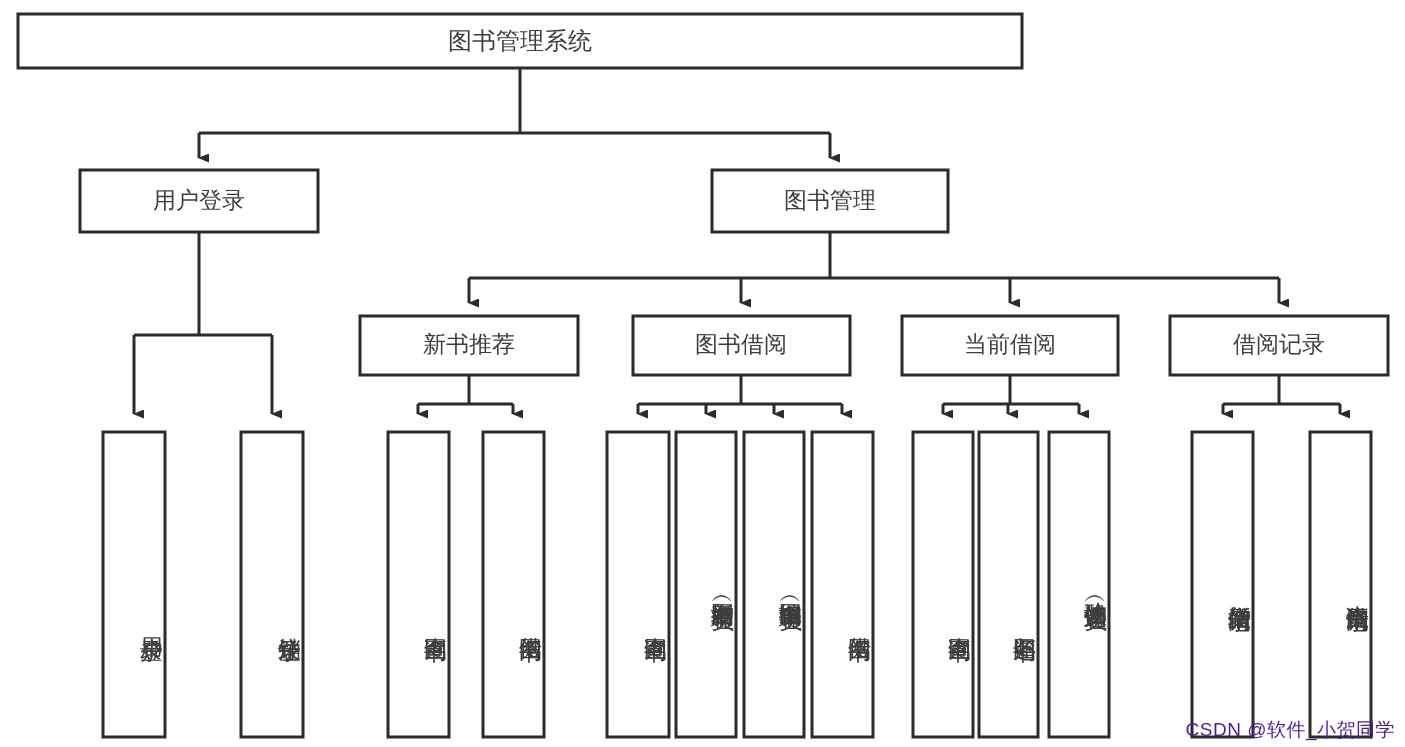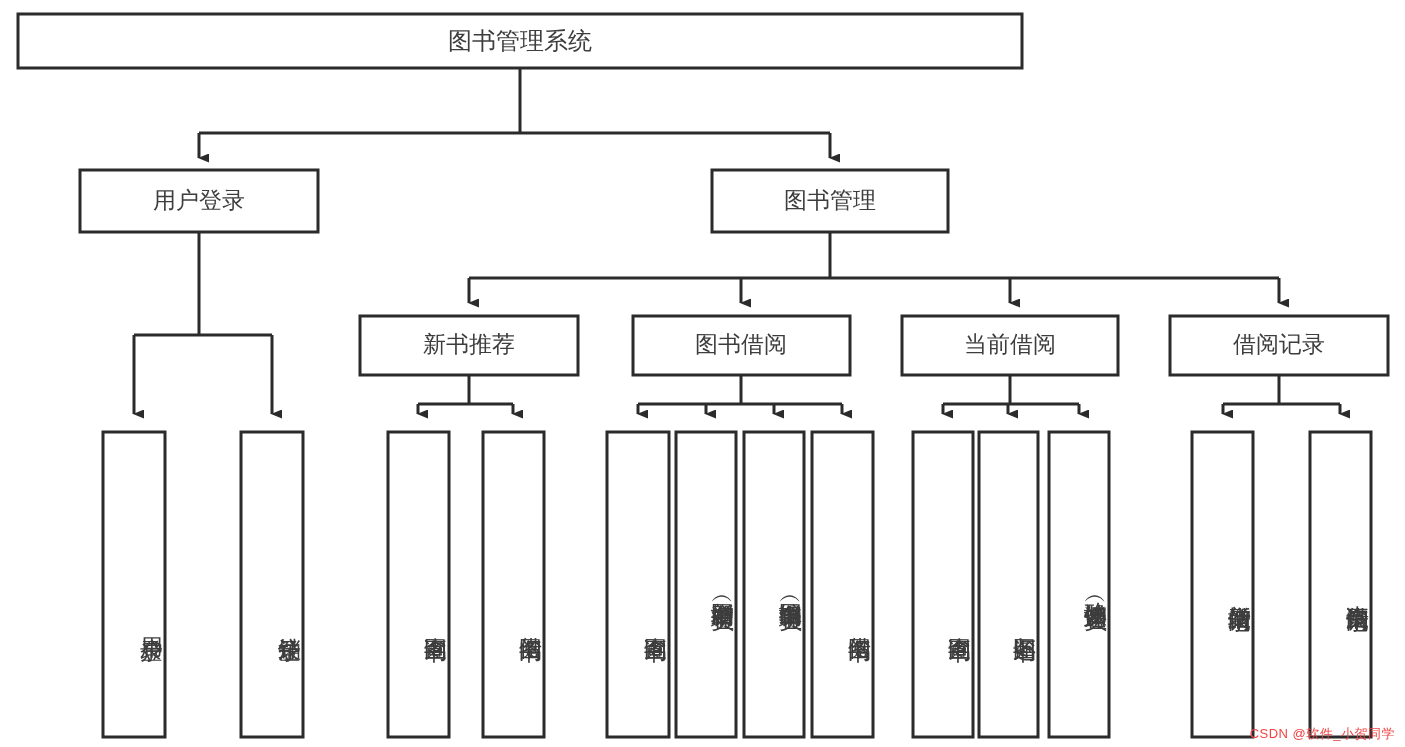--- a/index.html
+++ b/index.html
@@ -61,22 +61,22 @@
     display: flex;
     align-items: flex-start;
     justify-content: center;
     pointer-events: none;
   }
   .watermark {
     position: absolute;
     right: 10px;
     bottom: 4px;
     font-family: "Liberation Sans", "DejaVu Sans", sans-serif;
-    font-size: 13px;
-    color: #ef4444;
+    font-size: 19px;
+    color: #4c1d95;
     letter-spacing: 0.5px;
     white-space: nowrap;
   }
 </style>
 </head>
 <body>
 
 <div id="diagram-root">
 
   <svg class="flow" viewBox="0 0 1405 747" xmlns="http://www.w3.org/2000/svg">

